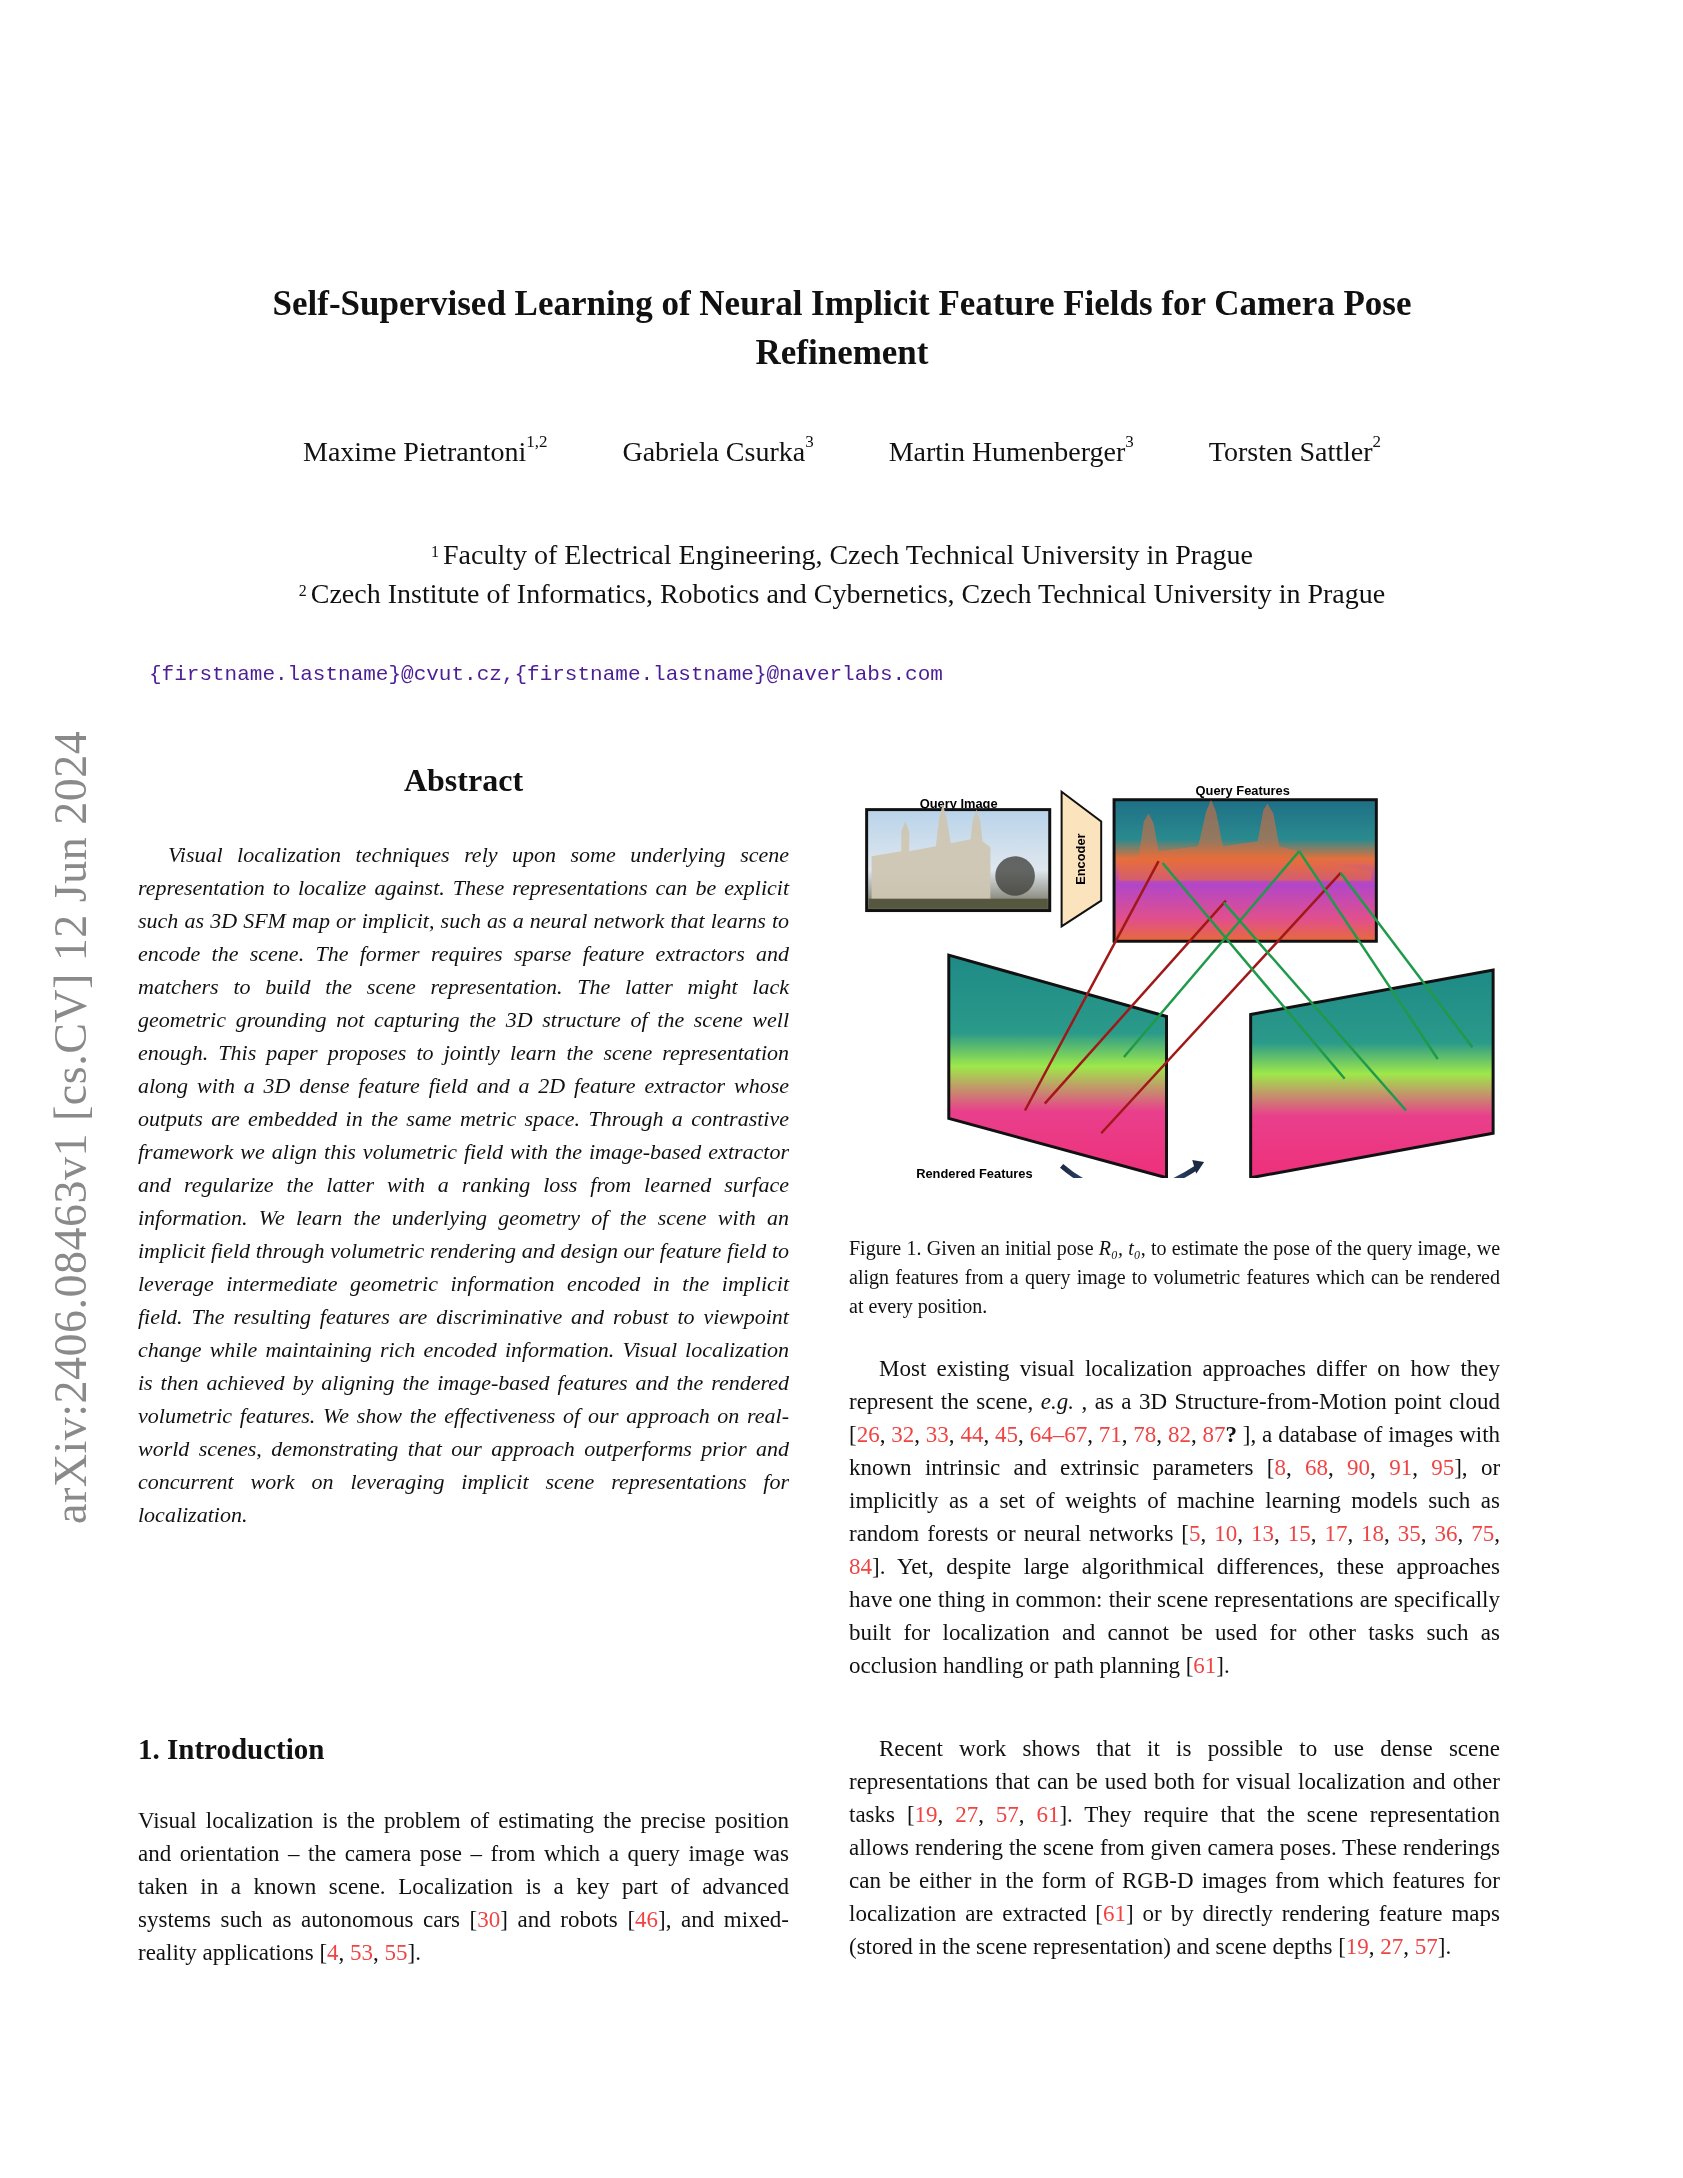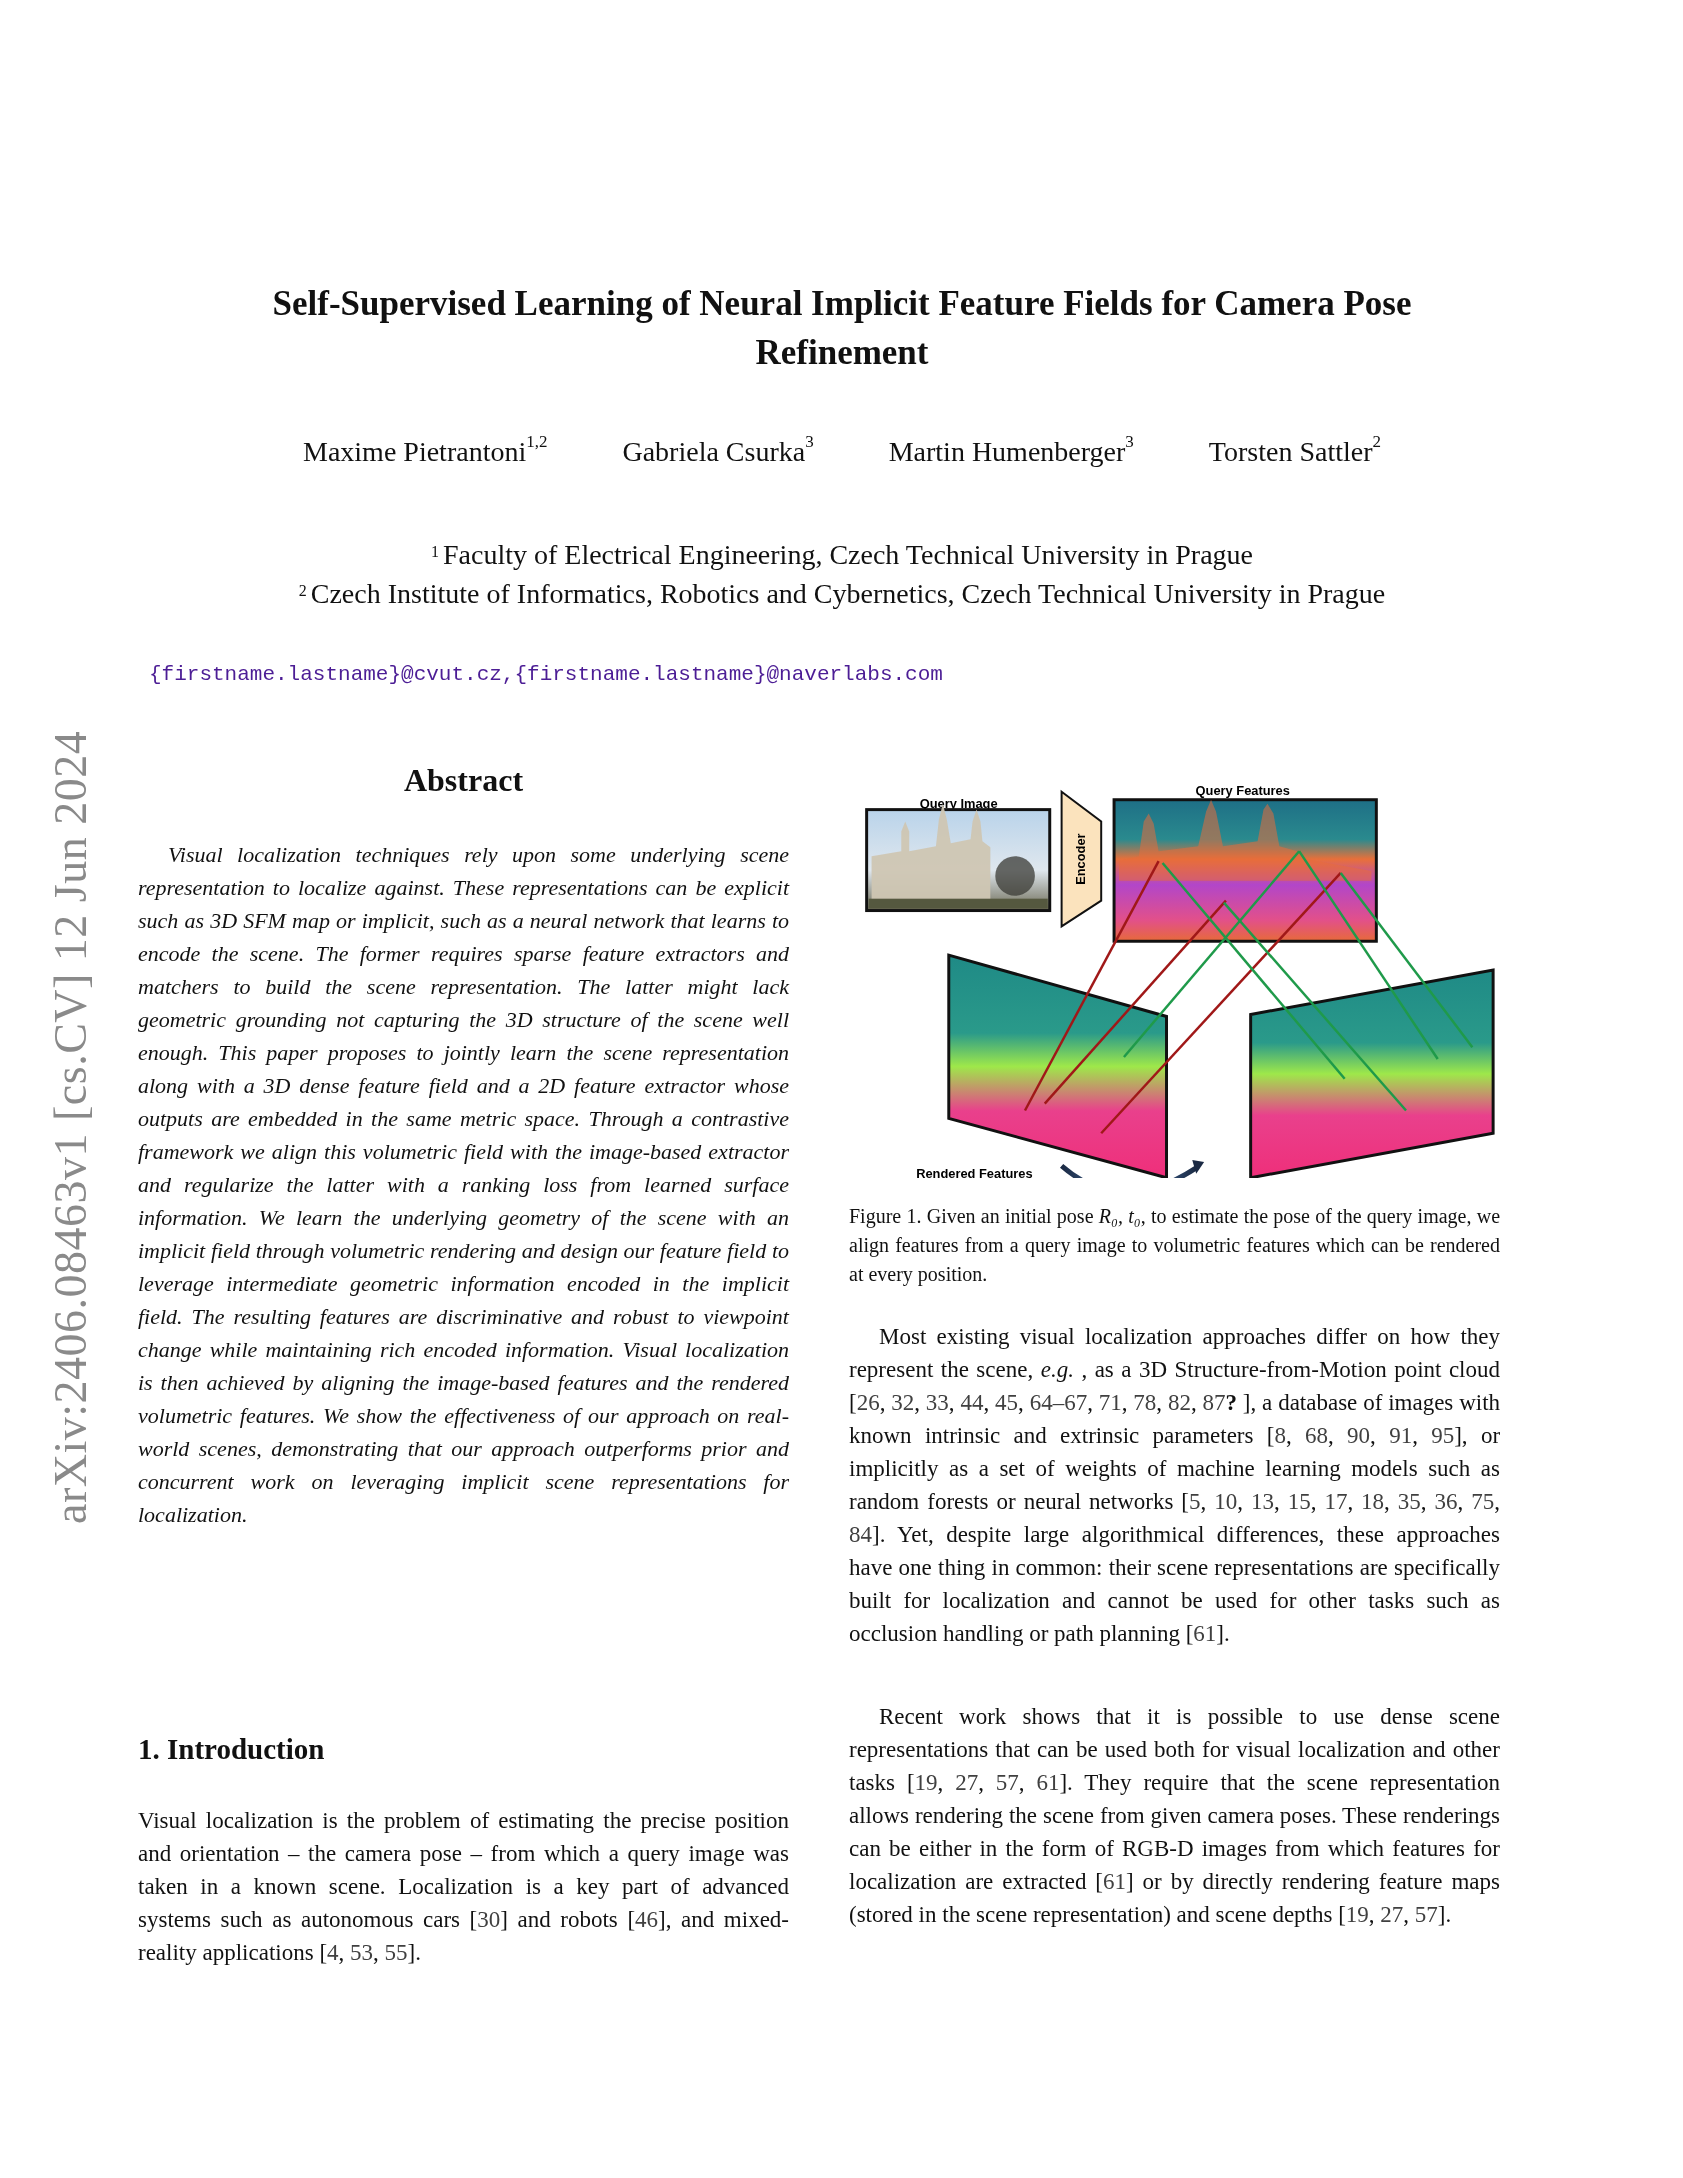--- a/index.html
+++ b/index.html
@@ -1,34 +1,34 @@
 <!DOCTYPE html>
 <html><head>
 <meta charset="utf-8">
 <style>
   html, body { margin:0; padding:0; background:#ffffff; }
   body { width:1683px; height:2178px; position:relative; overflow:hidden;
          font-family:"Liberation Serif","DejaVu Serif",serif; color:#111; }
   .abs { position:absolute; }
-  .cite { color:#404040; }
+  .cite { color:#ef4444; }
   .arxiv { position:absolute; left:94px; top:574px; width:950px; height:53px;
            transform-origin:0 0; transform:rotate(-90deg) translate(-950px,-50px);
            font-family:"Liberation Serif","DejaVu Serif",serif; font-size:46px;
            color:#8a8a8a; white-space:nowrap; letter-spacing:0.5px; }
   .title { left:149px; width:1386px; top:279px; text-align:center;
            font-weight:bold; font-size:35px; line-height:49px; }
   .authors { left:149px; width:1386px; top:436px; display:flex; justify-content:center;
              gap:75px; font-size:28px; }
   .authors sup { font-size:17px; vertical-align:top; position:relative; top:-4px; }
   .affils { left:149px; width:1386px; top:535px; text-align:center; font-size:28px; line-height:39px; }
   .affils sup { font-size:16px; vertical-align:top; position:relative; top:-3px; margin-right:4px; }
   .email { left:149px; width:1386px; top:663px; text-align:left;
            font-family:"Liberation Mono","DejaVu Sans Mono",monospace; font-size:21px; color:#4c1d95; }
   .col-left { left:138px; width:651px; }
-  .col-right { left:849px; width:651px; }
+  .col-right { left:849px; width:651px;margin-top:32px; }
   .h-abstract { top:762px; text-align:center; font-weight:bold; font-size:32px; }
   .abstract { top:838px; font-style:italic; font-size:22px; line-height:33px; text-align:justify; text-indent:30px; }
   .h-intro { top:1733px; font-weight:bold; font-size:29px; }
   .para { font-size:23px; line-height:33px; text-align:justify; }
   .para.indent { text-indent:30px; }
   .caption { font-size:20px; line-height:29px; text-align:justify; }
   .fig { left:832px; top:752px; width:673px; height:426px; }
 </style>
 </head>
 <body>

